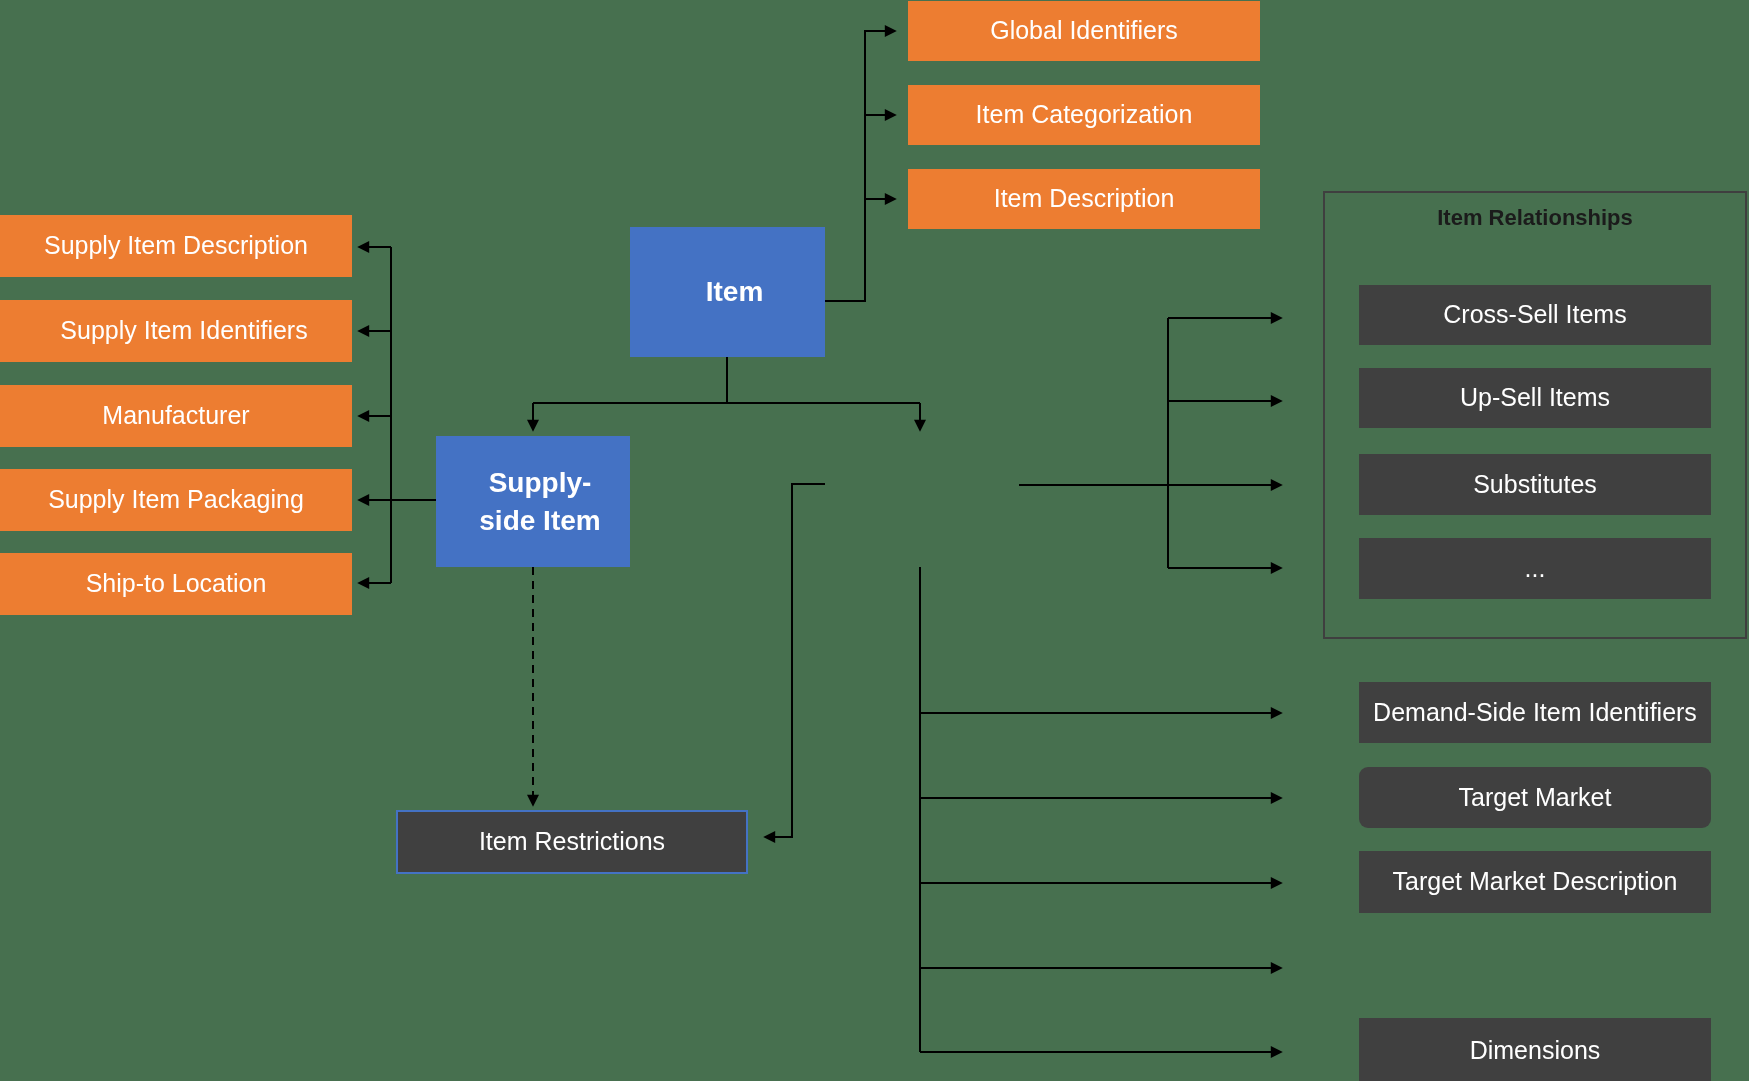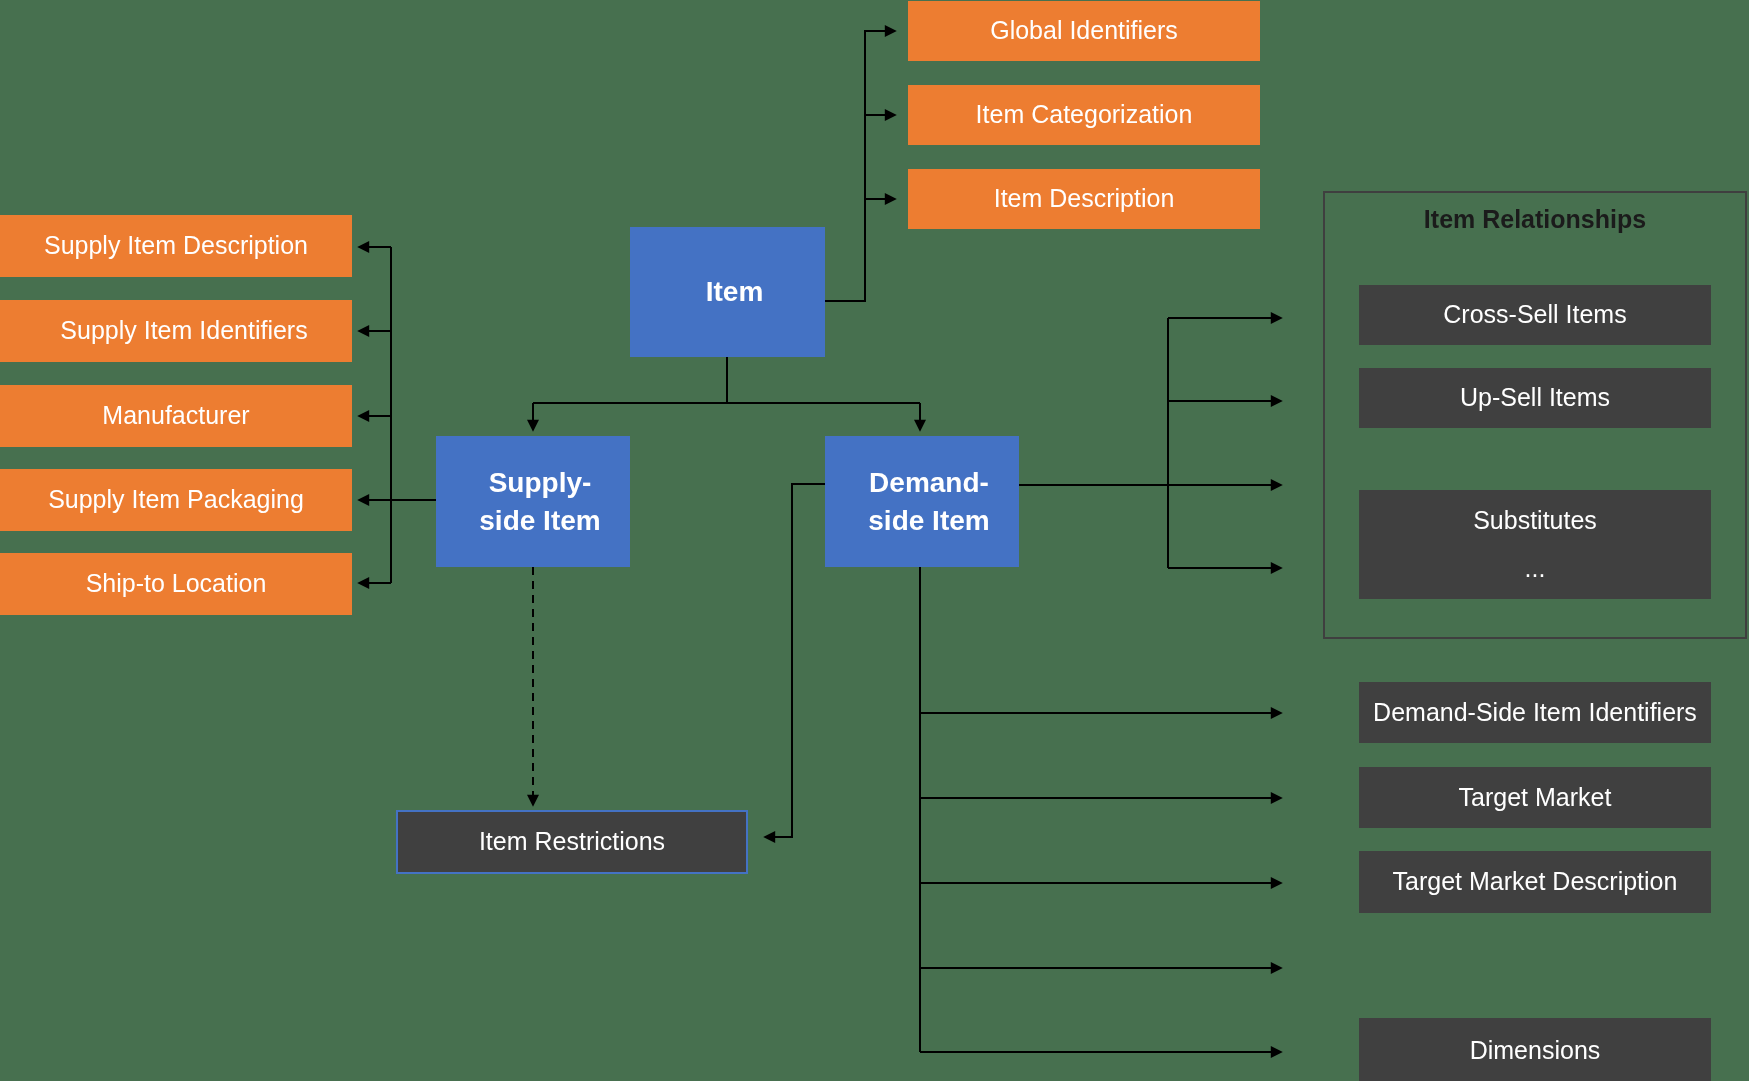--- a/index.html
+++ b/index.html
@@ -51,21 +51,21 @@
     border:2px solid var(--container_border, #3F3F3F);
     box-sizing:border-box;
     background:transparent;
   }
   .container-title{
     position:absolute;
     width:100%;
     top:12px;
     left:0;
     text-align:center;
-    font-size:25px;
+    font-size:22px;
     font-weight:bold;
     color: var(--title_text, #1B1B1B);
   }
 </style>
 </head>
 <body>
 
 <div id="canvas">
 
   <svg id="wires" viewBox="0 0 1749 1081">
@@ -131,30 +131,29 @@
   <div class="box orange" style="left:908px;top:169px;width:352px;height:60px;">Item Description</div>
 
   <div class="box orange" style="left:0;top:215px;width:352px;height:62px;">Supply Item Description</div>
   <div class="box orange" style="left:0;top:300px;width:352px;height:62px;padding-left:30px;">Supply Item Identifiers</div>
   <div class="box orange" style="left:0;top:385px;width:352px;height:62px;">Manufacturer</div>
   <div class="box orange" style="left:0;top:469px;width:352px;height:62px;">Supply Item Packaging</div>
   <div class="box orange" style="left:0;top:553px;width:352px;height:62px;">Ship-to Location</div>
 
   <div class="box blue" style="left:630px;top:227px;width:195px;height:130px;">Item</div>
   <div class="box blue" style="left:436px;top:436px;width:194px;height:131px;">Supply-side Item</div>
-  <div class="box blue" style="left:825px;top:436px;width:194px;height:131px;">Demand-side Item</div>
 
   <div class="box restrict" style="left:396px;top:810px;width:352px;height:64px;">Item Restrictions</div>
 
   <div class="container" style="left:1323px;top:191px;width:424px;height:448px;">
     <div class="container-title">Item Relationships</div>
   </div>
   <div class="box dark" style="left:1359px;top:285px;width:352px;height:60px;">Cross-Sell Items</div>
   <div class="box dark" style="left:1359px;top:368px;width:352px;height:60px;">Up-Sell Items</div>
-  <div class="box dark" style="left:1359px;top:454px;width:352px;height:61px;margin-top:36px;">Substitutes</div>
+  <div class="box dark" style="left:1359px;top:454px;width:352px;height:61px;">Substitutes</div>
   <div class="box dark" style="left:1359px;top:538px;width:352px;height:61px;">...</div>
 
   <div class="box dark" style="left:1359px;top:682px;width:352px;height:61px;text-align:center;">Demand-Side Item Identifiers</div>
-  <div class="box dark" style="left:1359px;top:767px;width:352px;height:61px;">Target Market</div>
+  <div class="box dark" style="left:1359px;top:767px;width:352px;height:61px;border-radius:9px;">Target Market</div>
   <div class="box dark" style="left:1359px;top:851px;width:352px;height:62px;">Target Market Description</div>
   <div class="box dark" style="left:1359px;top:1018px;width:352px;height:66px;">Dimensions</div>
 
 </div>
 
 </body></html>

